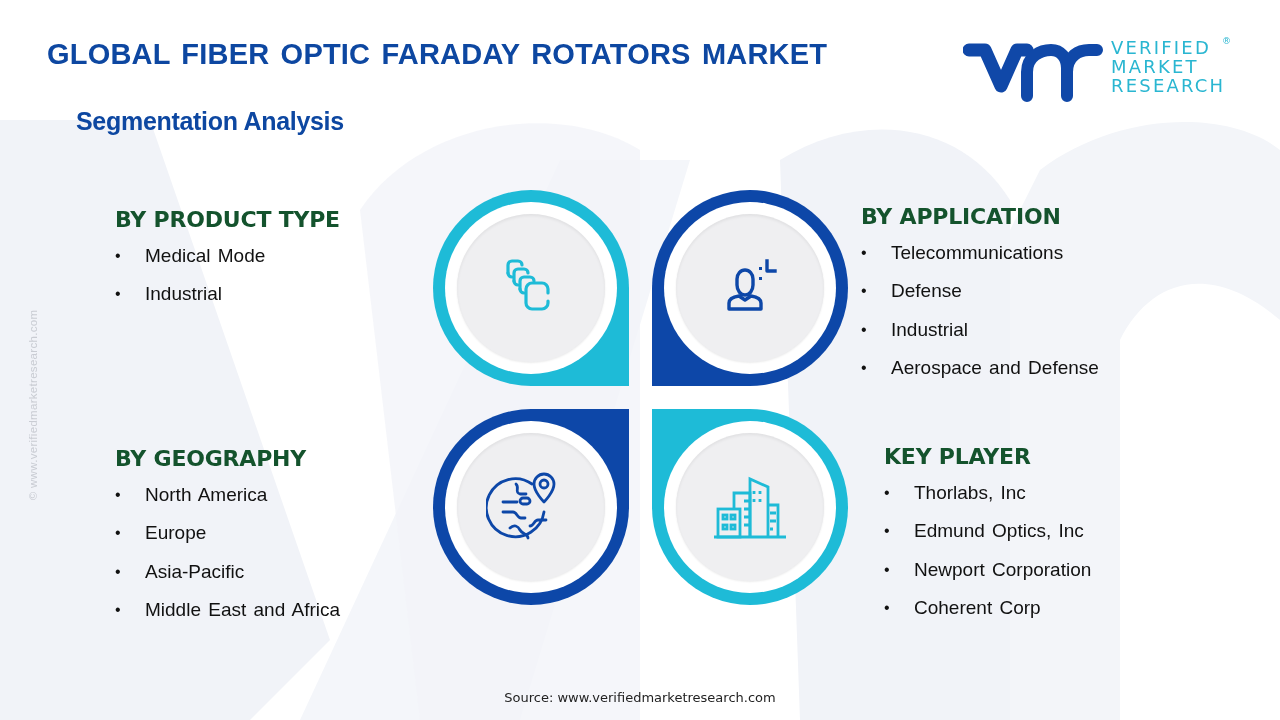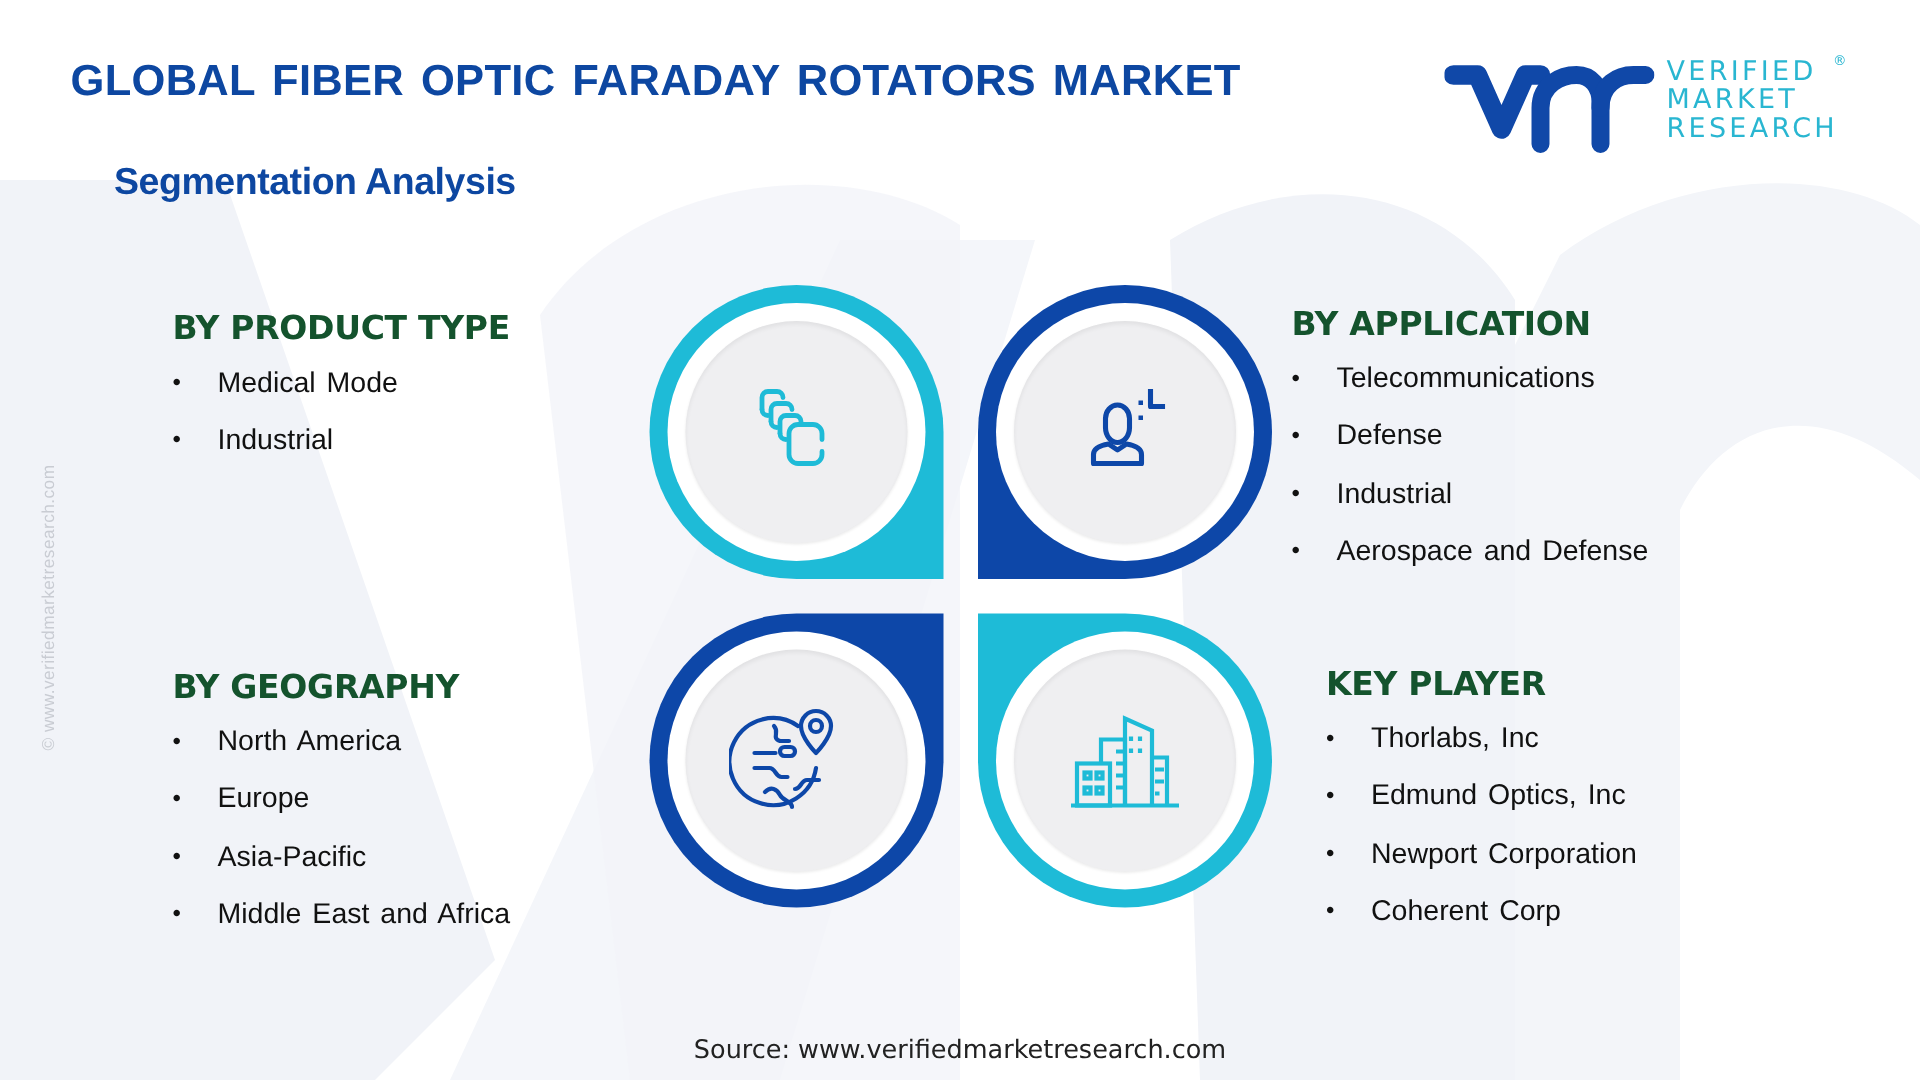--- a/index.html
+++ b/index.html
@@ -63,21 +63,21 @@
     background: #efeff1; box-shadow: inset 0 2px 3px rgba(0,0,0,0.06), 0 1px 2px rgba(0,0,0,0.08);
     display: flex; align-items: center; justify-content: center;
   }
   .q-tl { left: 433px; top: 190px; border-radius: 98px 98px 0 98px; }
   .q-tr { left: 652px; top: 190px; border-radius: 98px 98px 98px 0; }
   .q-bl { left: 433px; top: 409px; border-radius: 98px 0 98px 98px; }
   .q-br { left: 652px; top: 409px; border-radius: 0 98px 98px 98px; }
 
   .source {
     position: absolute; left: 0; width: 1280px; top: 690px; text-align: center;
-    font-family: "DejaVu Sans", sans-serif; font-size: 17px; color: #222222; z-index: 2;
+    font-family: "DejaVu Sans", sans-serif; font-size: 13px; color: #222222; z-index: 2;
   }
 </style>
 </head>
 <body>
 
 <svg class="watermark" width="1280" height="720" viewBox="0 0 1280 720">
   <path d="M0 120 L150 120 L330 640 L250 720 L0 720 Z" fill="#f1f3f8"></path>
   <path d="M300 720 L560 160 L690 160 L520 720 Z" fill="#f4f6fa"></path>
   <path d="M360 210 C420 120 560 100 640 150 L640 720 L420 720 Z" fill="#f2f4f9" opacity="0.8"></path>
   <path d="M780 160 C860 110 960 120 1010 200 L1010 720 L800 720 Z" fill="#f1f3f8"></path>

